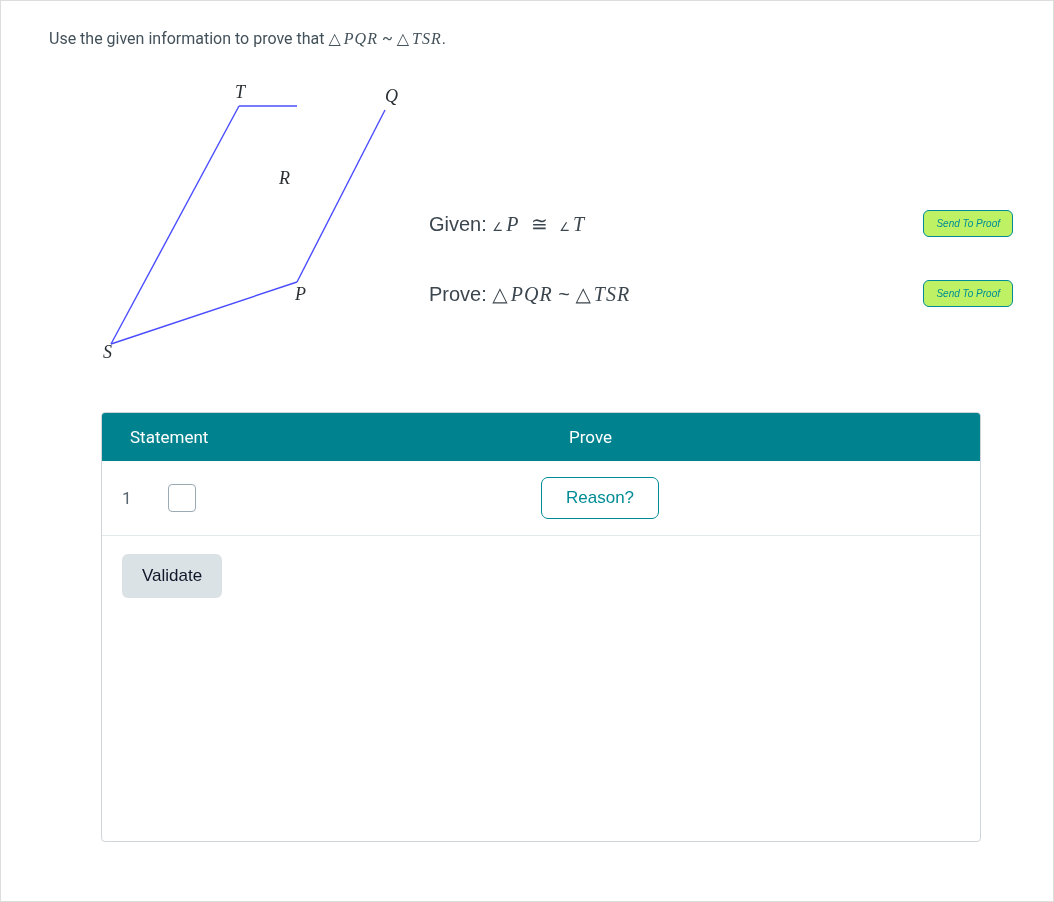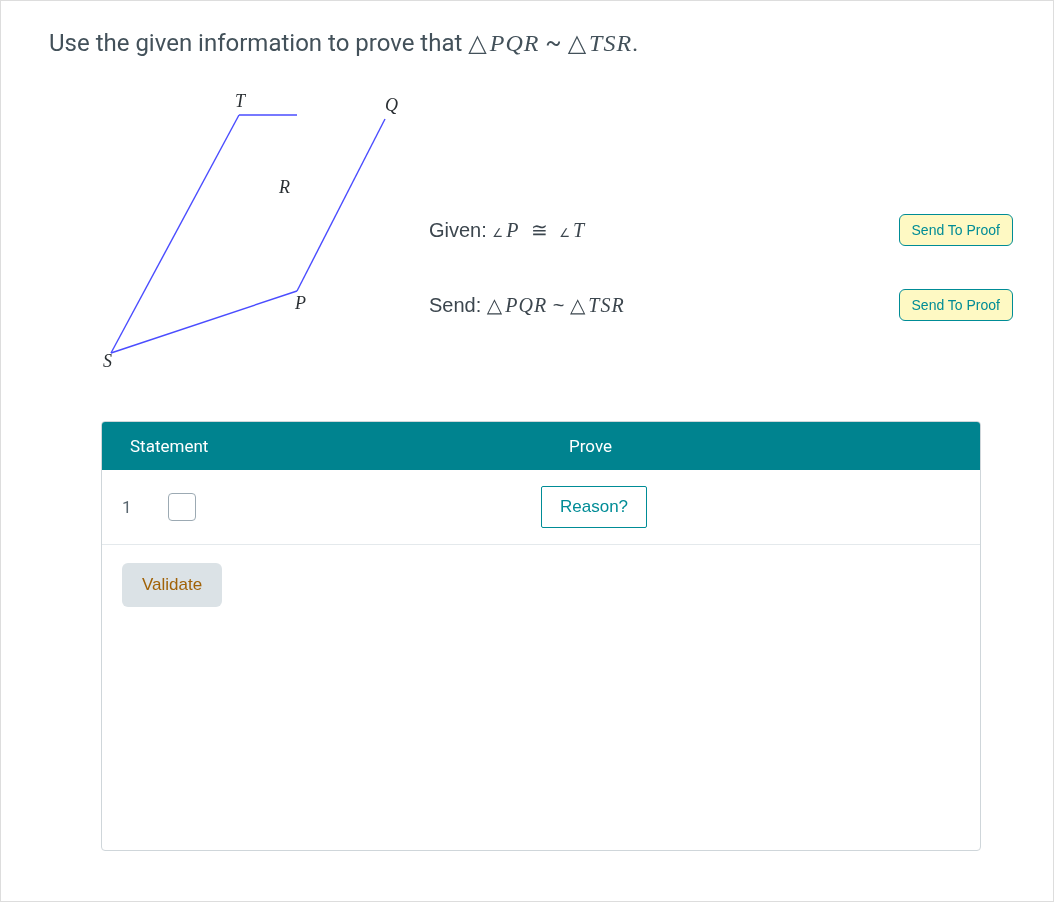--- a/index.html
+++ b/index.html
@@ -11,21 +11,21 @@
     background: #fff;
   }
   .page {
     width: 1054px;
     height: 902px;
     border: 1px solid #ddd;
     padding: 28px 40px 20px 48px;
     position: relative;
   }
   .prompt {
-    font-size: 24px;
+    font-size: 16px;
     color: #43515a;
     margin: 0 0 28px 0;
   }
   .prompt .math { font-family: Georgia, "Times New Roman", serif; font-style: italic; letter-spacing: 1px; }
   .math-tri::before { content:"△"; font-style: normal; margin-right:2px; }
 
   .top-row {
     display: flex;
     align-items: center;
     gap: 10px;
@@ -63,26 +63,27 @@
     font-size: 20px;
     color: #3c464e;
     font-family: -apple-system, Arial, sans-serif;
   }
   .info-text .mi { font-family: Georgia, "Times New Roman", serif; font-style: italic; letter-spacing: 1px; }
   .angle::before { content:"∠"; font-style: normal; font-size: 12px; vertical-align: baseline; margin-right:2px;}
   .cong::before { content:"≅"; font-style: normal; margin: 0 6px;}
   .send-btn {
     border: 1.5px solid #008c96;
     color: #008c96;
-    background: #fef9c3;
+    background: #bef264;
     border-radius: 6px;
     padding: 7px 12px;
-    font-size: 14px;
+    font-size: 10px;
     cursor: pointer;
     white-space: nowrap;
+    font-style: italic;
   }
   .proof-table {
     margin-top: 36px;
     margin-left: 52px;
     width: 880px;
     border: 1px solid #cfd6da;
     border-radius: 4px;
     overflow: hidden;
     height: 430px;
     display:flex;
@@ -112,31 +113,31 @@
     width: 28px;
     height: 28px;
     border: 1.5px solid #9caab3;
     border-radius: 4px;
     background:#fff;
   }
   .reason-btn {
     border: 1.5px solid #008c96;
     color: #008c96;
     background:#fff;
-    border-radius:2px;
-    padding: 10px 18px;
+    border-radius:7px;
+    padding: 10px 24px;
     font-size: 17px;
     cursor:pointer;
   }
   .pt-foot {
     padding: 18px 20px;
   }
   .validate-btn {
     background: #dbe2e6;
-    color: #a16207;
+    color: #0f172a;
     border: none;
     border-radius: 6px;
     padding: 12px 20px;
     font-size: 17px;
     cursor:pointer;
   }
   .pt-fill{ flex:1; }
 </style>
 </head>
 <body>
@@ -169,21 +170,21 @@
 
     <div class="info-col">
       <div class="info-row">
         <div class="info-text">
           <span>Given: </span><span class="mi angle">P</span> <span class="cong"></span> <span class="mi angle">T</span>
         </div>
         <button class="send-btn">Send To Proof</button>
       </div>
       <div class="info-row">
         <div class="info-text">
-          <span>Send: </span><span class="mi"><span class="math-tri"></span><span>PQR</span></span><span> ~ </span><span class="mi"><span class="math-tri"></span><span>TSR</span></span>
+          <span>Prove: </span><span class="mi"><span class="math-tri"></span><span>PQR</span></span><span> ~ </span><span class="mi"><span class="math-tri"></span><span>TSR</span></span>
         </div>
         <button class="send-btn">Send To Proof</button>
       </div>
     </div>
   </div>
 
   <div class="proof-table">
     <div class="pt-head">
       <div class="col-stmt">Statement</div>
       <div class="col-reason">Prove</div>

